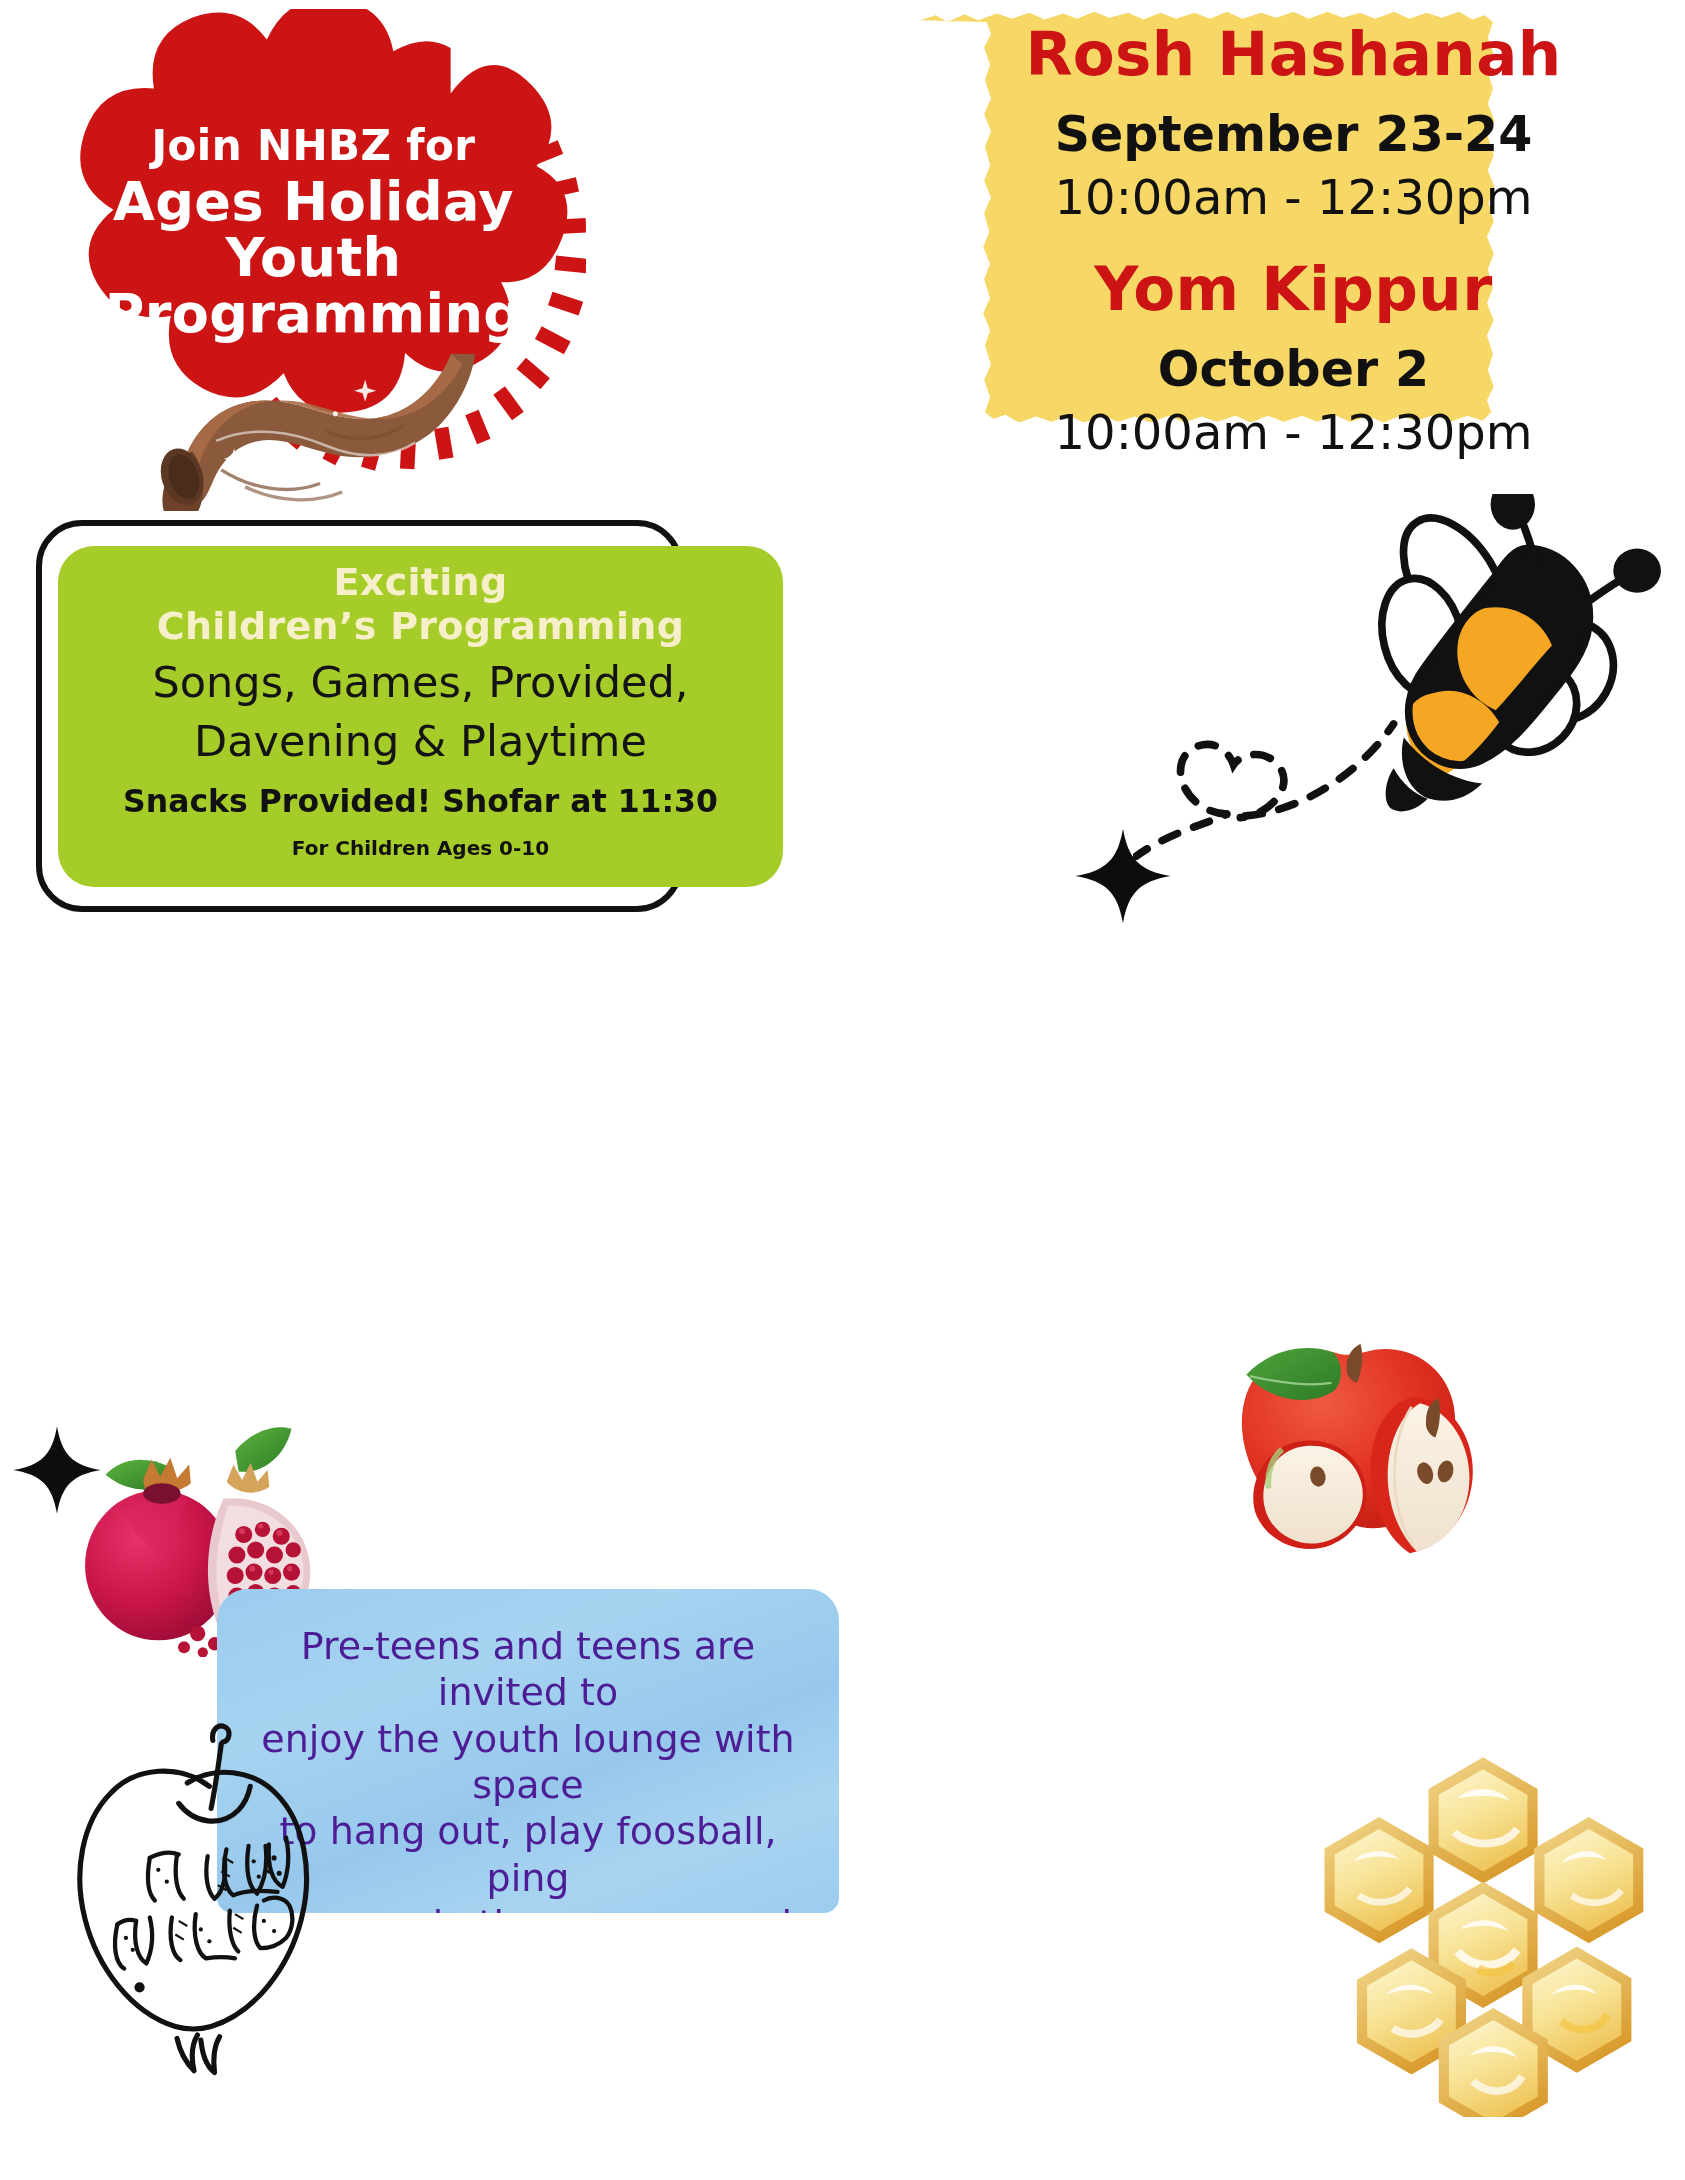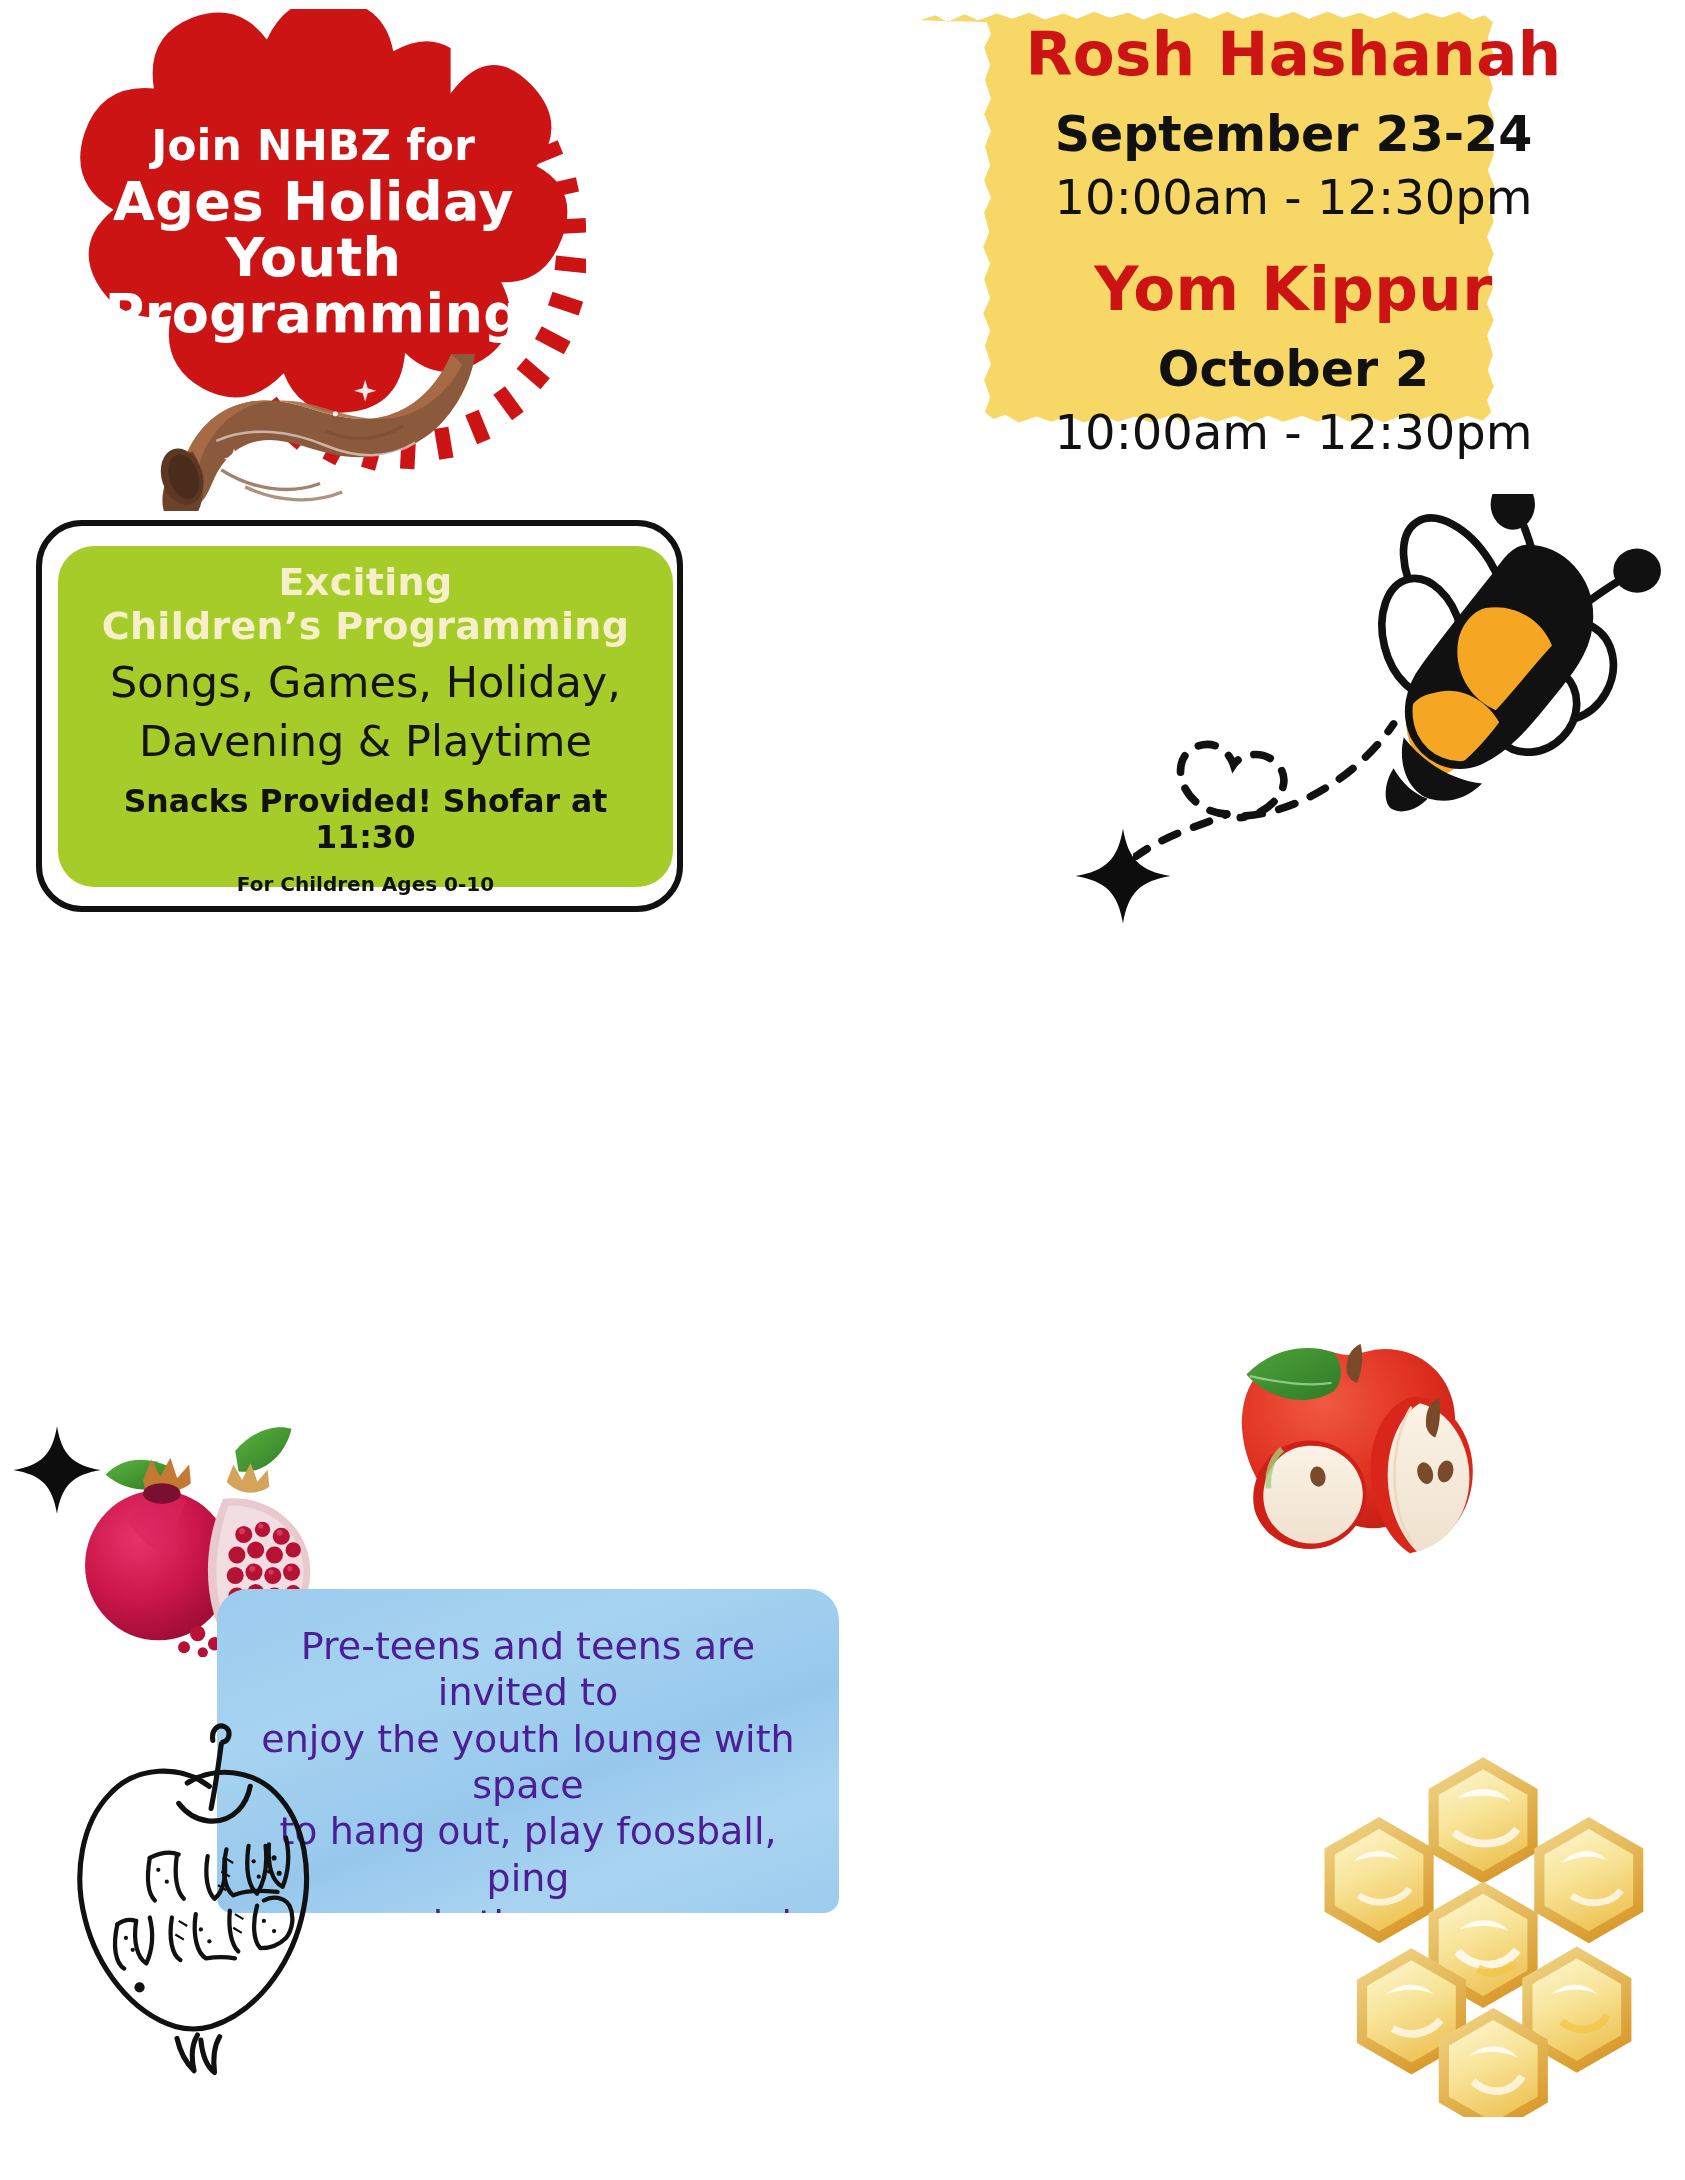--- a/index.html
+++ b/index.html
@@ -108,21 +108,21 @@
     width: 647px;
     height: 392px;
     border: 6px solid #111111;
     border-radius: 46px;
     box-sizing: border-box;
   }
   .green-box {
     position: absolute;
     left: 58px;
     top: 546px;
-    width: 615px;
+    width: 725px;
     height: 341px;
     background: #A6CC2A;
     border-radius: 36px;
     box-sizing: border-box;
     padding: 15.3px 19px 12px 19px;
     text-align: center;
   }
   .green-head {
     color: #F6EFC9;
     font-family: "DejaVu Sans", sans-serif;
@@ -328,21 +328,21 @@
         <div class="holiday-date">October 2</div>
         <div class="holiday-time">10:00am - 12:30pm</div>
       </div>
     </div>
   </div>
 
   <div class="green-outline"></div>
   <div class="green-box">
     <div class="green-head">Exciting</div>
     <div class="green-head">Children’s Programming</div>
-    <div class="green-body">Songs, Games, Holiday,</div>
+    <div class="green-body">Songs, Games, Provided,</div>
     <div class="green-body">Davening &amp; Playtime</div>
     <div class="green-snacks">Snacks Provided! Shofar at 11:30</div>
     <div class="green-ages">For Children Ages 0-10</div>
   </div>
 
   <div class="sparkle" style="left:1072px; top:825px;">
     <svg width="102" height="102" viewBox="0 0 120 120" xmlns="http://www.w3.org/2000/svg">
       <path d="M60 4 C66 40 80 54 116 60 C80 66 66 80 60 116 C54 80 40 66 4 60 C40 54 54 40 60 4 Z" fill="#0D0D0D"></path>
     </svg>
   </div>

